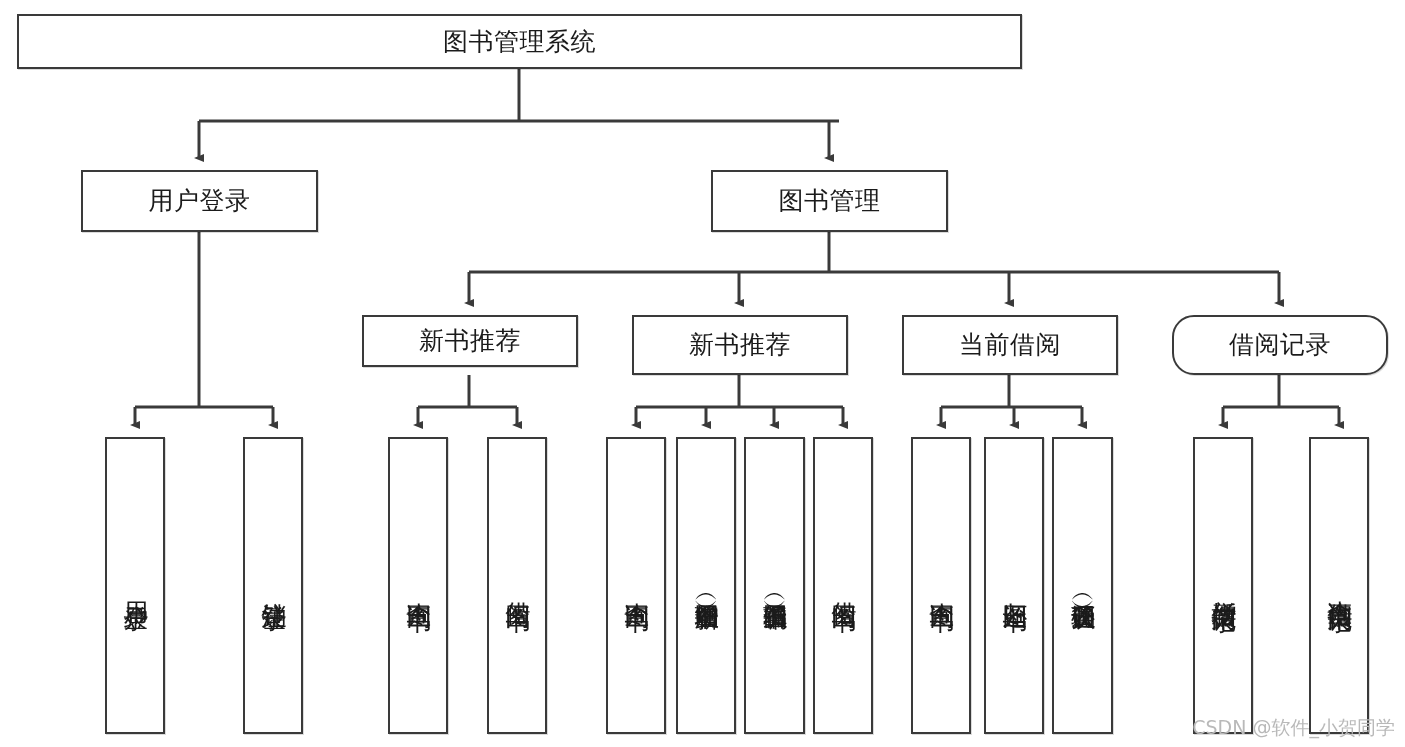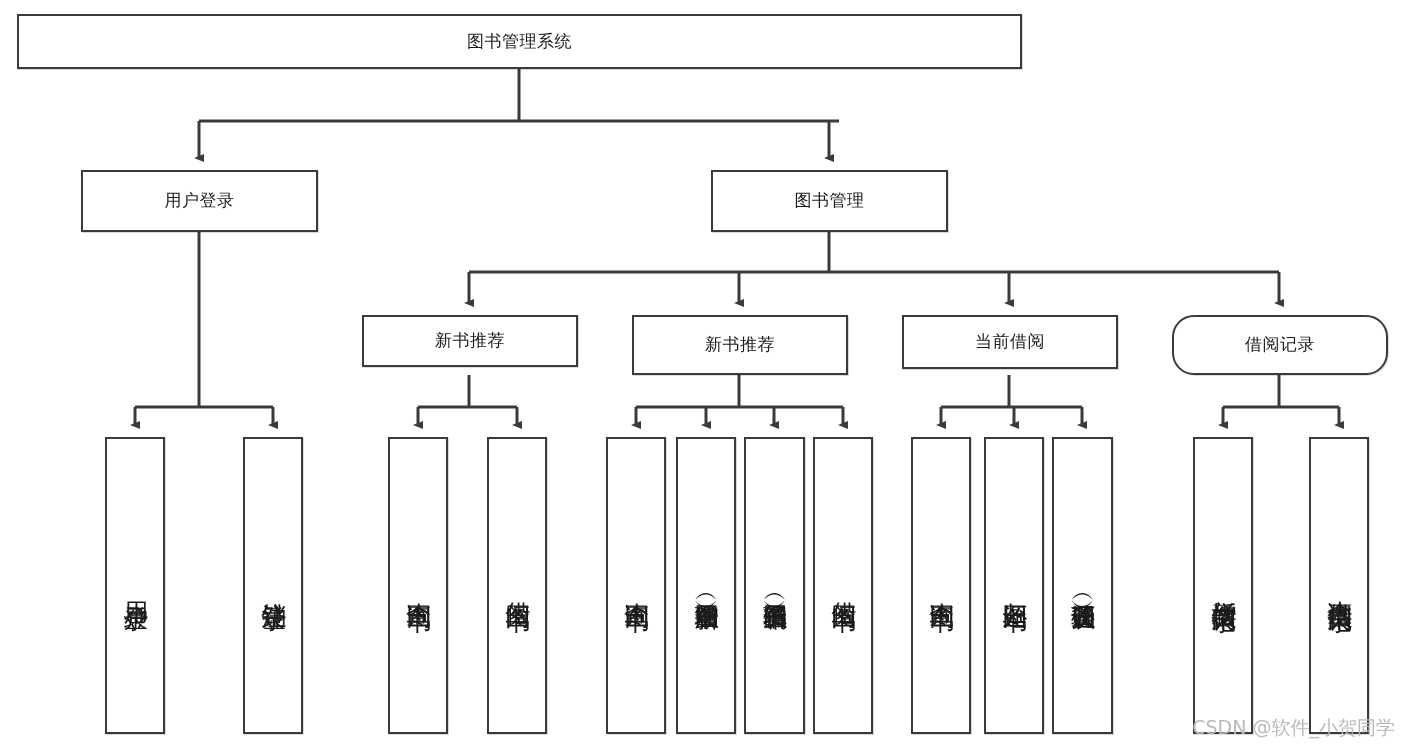--- a/index.html
+++ b/index.html
@@ -36,21 +36,21 @@
     justify-content: center;
     color: #1b1b1b;
     box-shadow: 1px 1px 0 rgba(0,0,0,0.14);
   }
   .node .label {
     display: block;
     text-align: center;
     line-height: 1.12;
   }
   .node.horiz .label {
-    font-size: 17px;
+    font-size: 25px;
     letter-spacing: 0.5px;
     white-space: nowrap;
   }
   .node.vert {
     align-items: center;
     justify-content: center;
   }
   .node.vert .label {
     writing-mode: vertical-rl;
     text-orientation: upright;
@@ -139,21 +139,21 @@
   <div class="node horiz" style="left:711px; top:170px; width:237px; height:62px;">
     <span class="label">图书管理</span>
   </div>
 
   <div class="node horiz" style="left:362px; top:315px; width:216px; height:52px;">
     <span class="label">新书推荐</span>
   </div>
   <div class="node horiz" style="left:632px; top:315px; width:216px; height:60px;">
     <span class="label">新书推荐</span>
   </div>
-  <div class="node horiz" style="left:902px; top:315px; width:216px; height:54px;">
+  <div class="node horiz" style="left:902px; top:315px; width:216px; height:60px;">
     <span class="label">当前借阅</span>
   </div>
   <div class="node horiz" style="left:1172px; top:315px; width:216px; height:60px;border-radius:22px;">
     <span class="label">借阅记录</span>
   </div>
 
   <div class="node vert" style="left:105px; top:437px; width:60px; height:297px;">
     <span class="label">用户登录</span>
   </div>
   <div class="node vert" style="left:243px; top:437px; width:60px; height:297px;">

